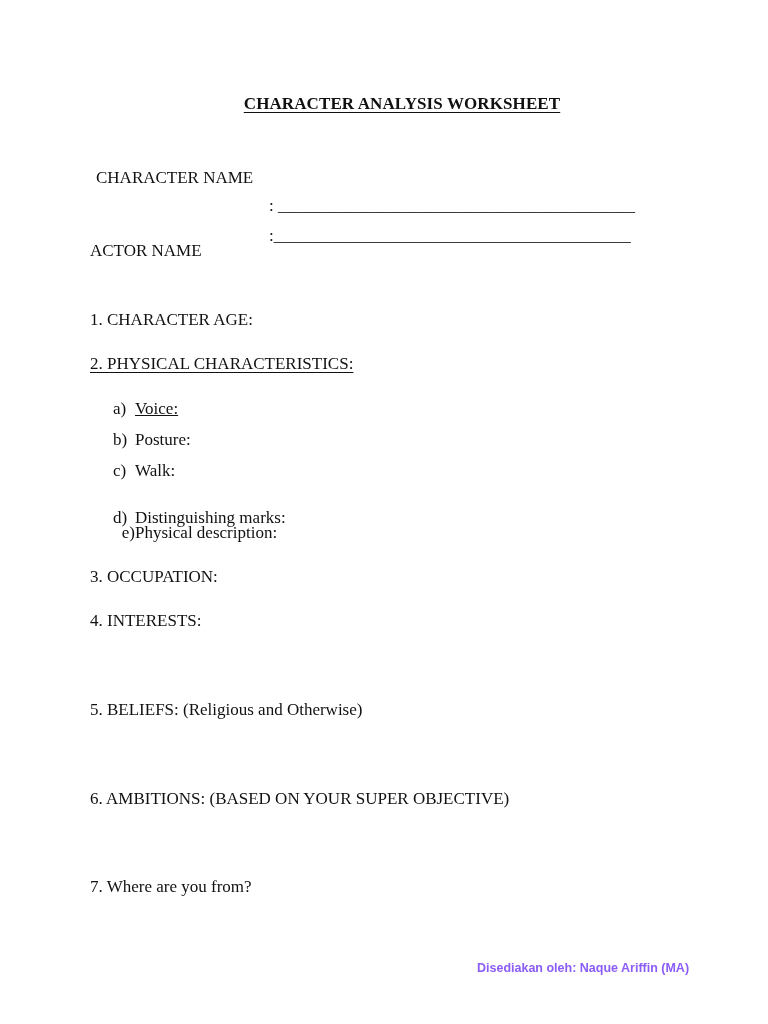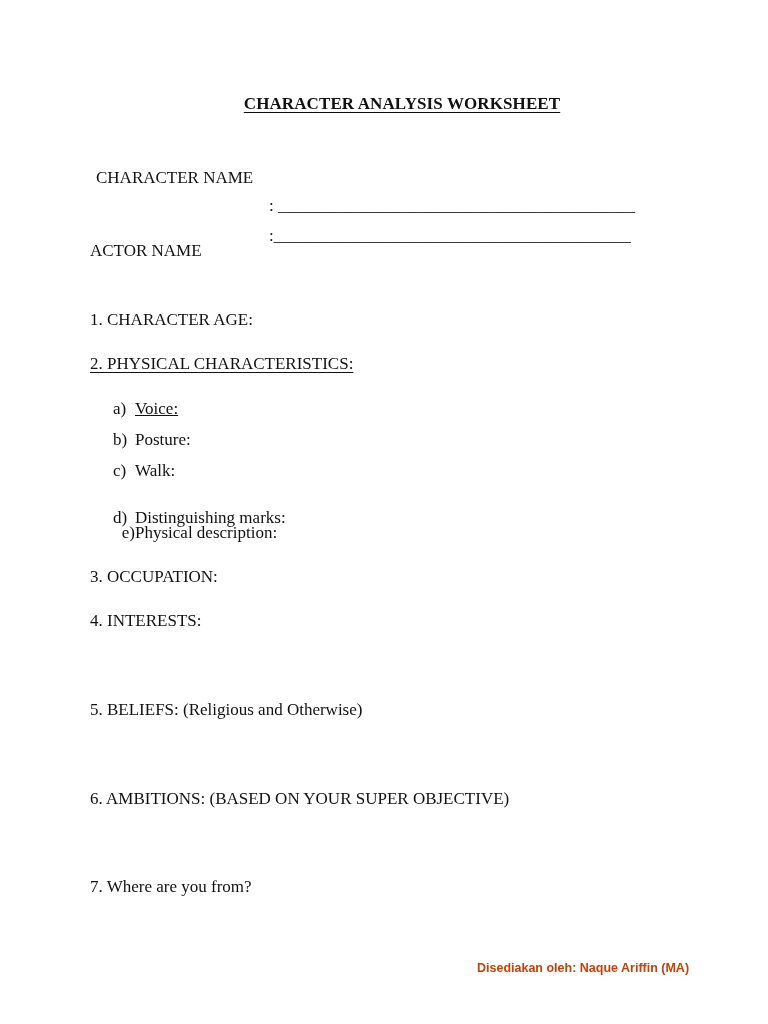--- a/index.html
+++ b/index.html
@@ -15,21 +15,21 @@
     }
     .title span { text-decoration: underline; text-underline-offset: 3px; margin-left: 36px; }
     .field-label { font-size: 17px; }
     .line { font-size: 17px; }
     .q { font-size: 17px; }
     .ul { text-decoration: underline; text-underline-offset: 3px; }
     .sub { font-size: 17px; }
     .sub .mk { display: inline-block; width: 22px; }
     .footer {
       font-family: "Liberation Sans", "DejaVu Sans", sans-serif;
-      font-size: 12.5px; font-weight: bold; color: #c2410c;
+      font-size: 12.5px; font-weight: bold; color: #8b5cf6;
     }
   </style>
 </head>
 <body>
 
 <div>
 
   <div class="abs title">
     <span>CHARACTER ANALYSIS WORKSHEET</span>
   </div>

